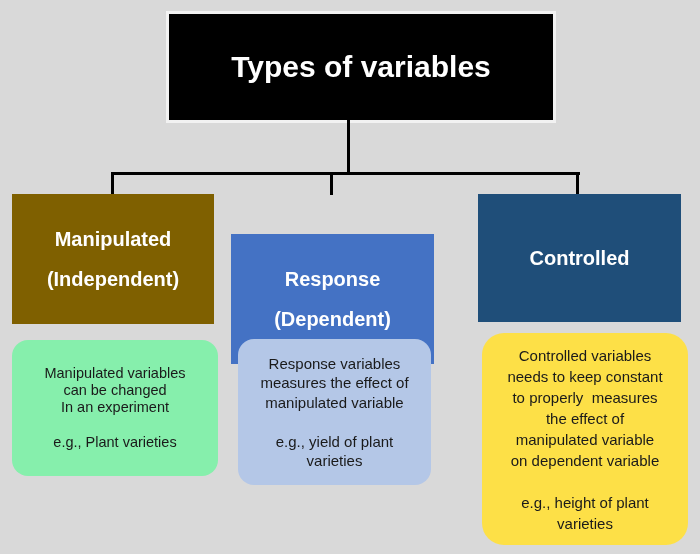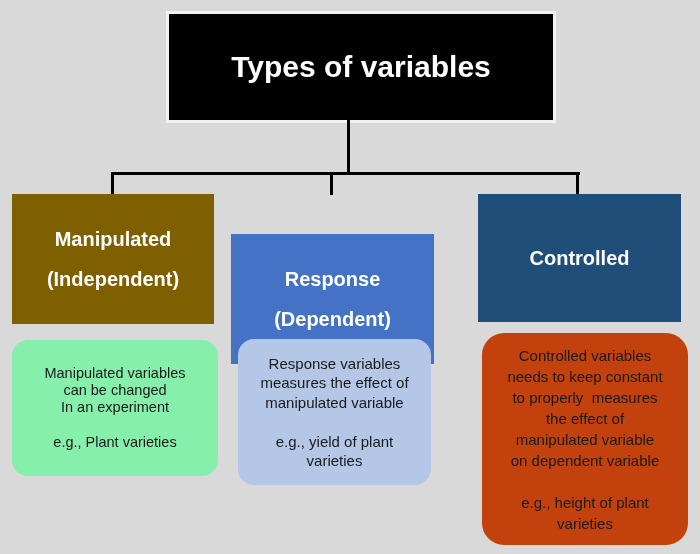--- a/index.html
+++ b/index.html
@@ -44,21 +44,21 @@
 
   
   .note{
     display:flex;align-items:center;justify-content:center;
     color:#1a1a1a;text-align:center;white-space:pre-wrap;
   }
   .note-0{left:12px;top:340px;width:206px;height:136px;background:#86efac;border-radius:16px;
           font-size:14.5px;line-height:1.18;}
   .note-1{left:238px;top:339px;width:193px;height:146px;background:#B4C7E7;border-radius:16px;
           font-size:15px;line-height:1.3;align-items:center;}
-  .note-2{left:482px;top:333px;width:206px;height:212px;background:#c2410c;border-radius:22px;
+  .note-2{left:482px;top:333px;width:206px;height:212px;background:#fde047;border-radius:22px;
           font-size:15px;line-height:1.4;}
 </style>
 </head>
 <body>
 
 <div class="abs title-box">
   <span class="title-text">Types of variables</span>
 </div>
 
 <div class="abs line stem"></div>

